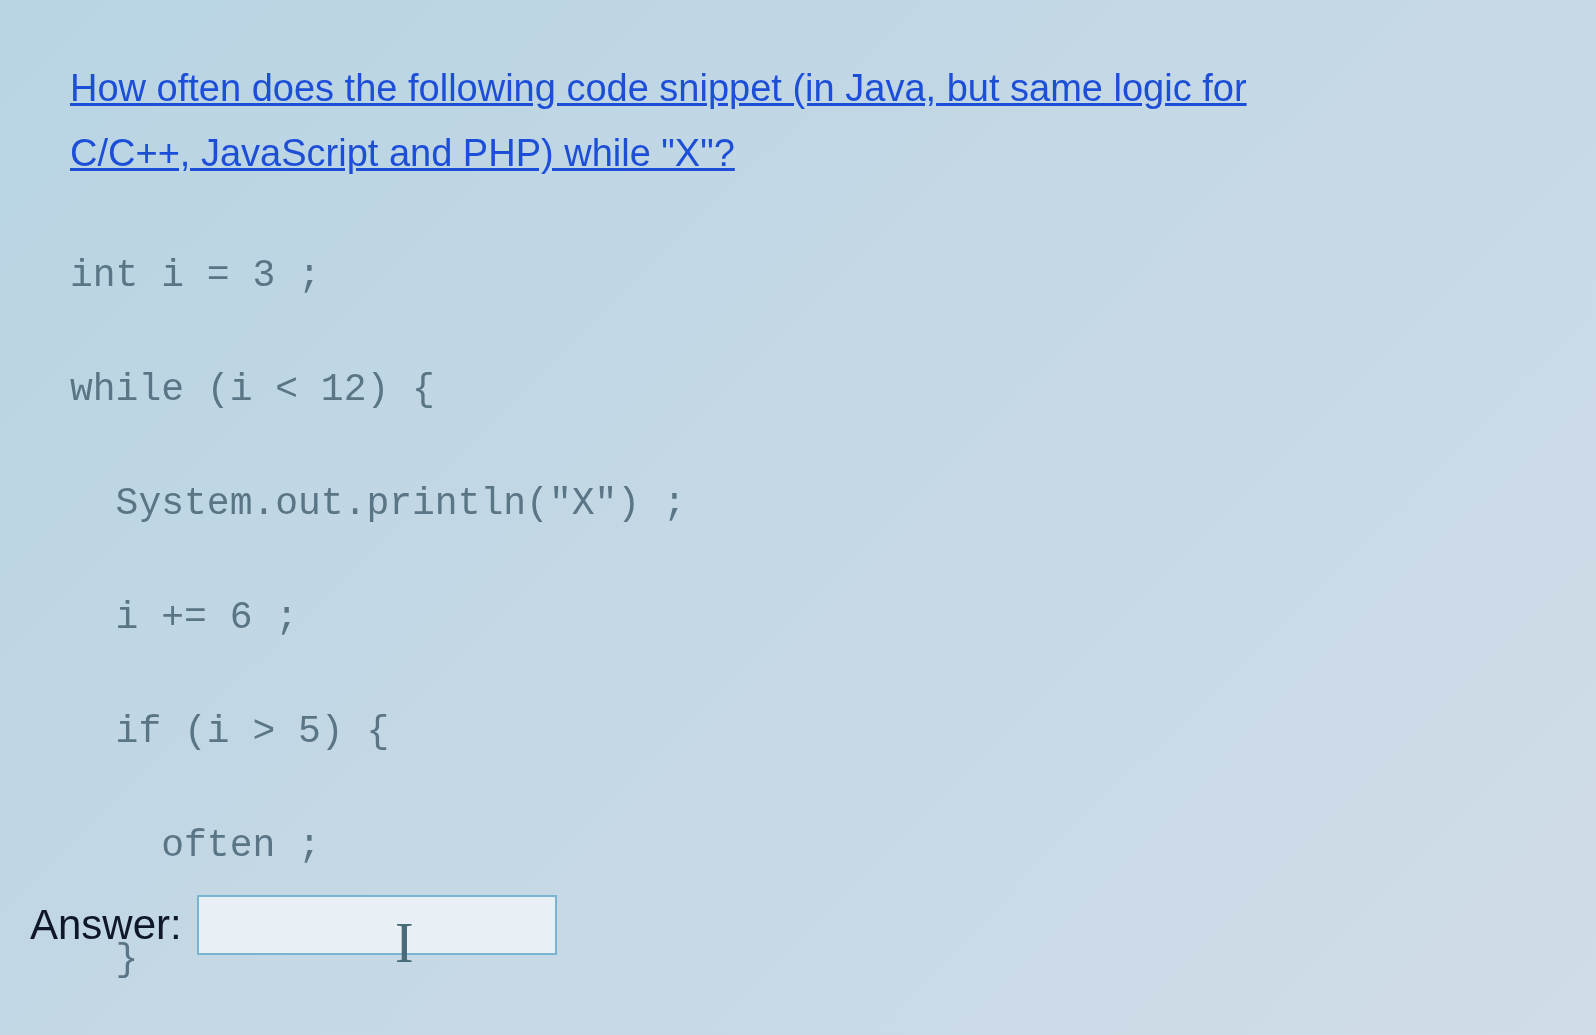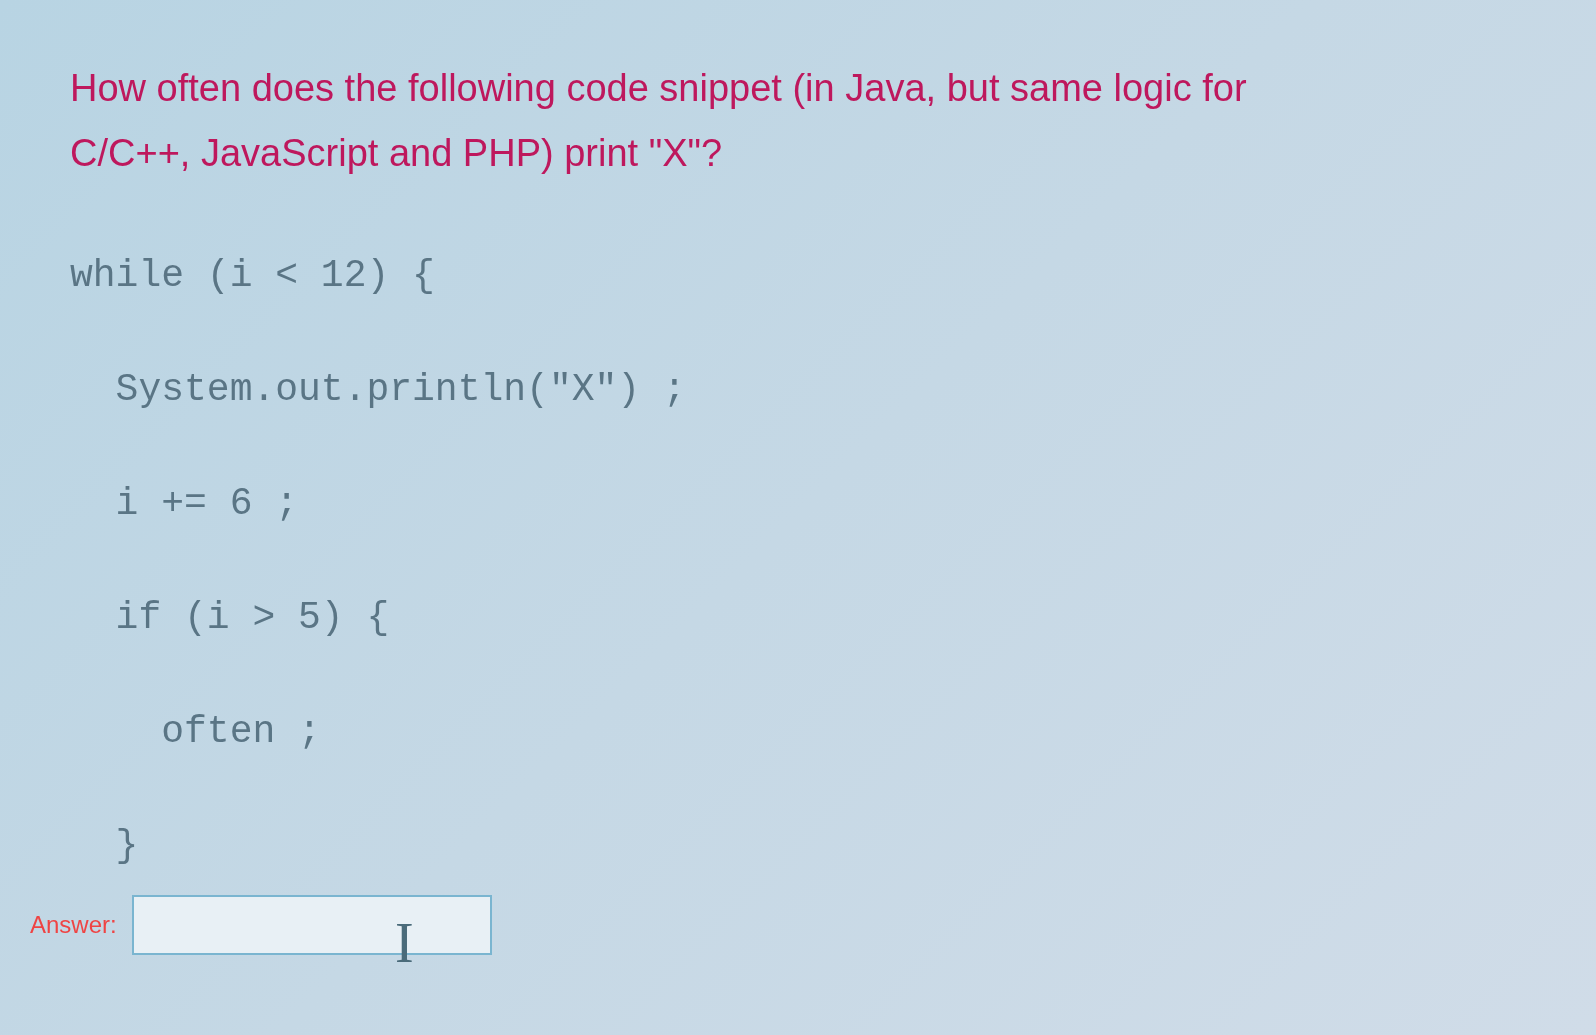--- a/index.html
+++ b/index.html
@@ -11,25 +11,26 @@
     body {
       background: linear-gradient(135deg, #b8d4e3 0%, #c5d8e5 50%, #d0dce8 100%);
       width: 1596px;
       height: 1035px;
       font-family: Arial, Helvetica, sans-serif;
       padding: 60px 70px;
       position: relative;
     }
     
     .question-text {
-      color: #be185d;
+      color: #1d4ed8;
       font-size: 38px;
       line-height: 1.5;
       margin-bottom: 8px;
       font-weight: 400;
+      text-decoration: underline;
     }
     
     .code-block {
       font-family: 'Courier New', Courier, monospace;
       color: #5a7585;
       font-size: 38px;
       line-height: 1.5;
       margin-top: 5px;
       white-space: pre;
       font-weight: 500;
@@ -38,22 +39,22 @@
     .answer-section {
       position: absolute;
       bottom: 80px;
       left: 30px;
       display: flex;
       align-items: center;
       gap: 15px;
     }
     
     .answer-label {
-      color: #ef4444;
-      font-size: 24px;
+      color: #0f172a;
+      font-size: 42px;
       font-weight: 400;
     }
     
     .answer-input {
       width: 360px;
       height: 60px;
       border: 2px solid #7ab5d0;
       background: #e8f0f5;
       font-size: 30px;
       padding: 0 15px;
@@ -67,23 +68,24 @@
       font-size: 56px;
       color: #4a6b7a;
       font-family: serif;
       pointer-events: none;
     }
   </style>
 </head>
 <body>
 
 <div class="question-text">How often does the following code snippet (in Java, but same logic for</div>
-<div class="question-text">C/C++, JavaScript and PHP) print "X"?</div>
+<div class="question-text">C/C++, JavaScript and PHP) while "X"?</div>
 
 <div class="code-block">
+<div>int i = 3 ;</div>
 <div>while (i &lt; 12) {</div>
 <div>  System.out.println("X") ;</div>
 <div>  i += 6 ;</div>
 <div>  if (i &gt; 5) {</div>
 <div>    often ;</div>
 <div>  }</div>
 
 </div>
 
 <div class="answer-section">

